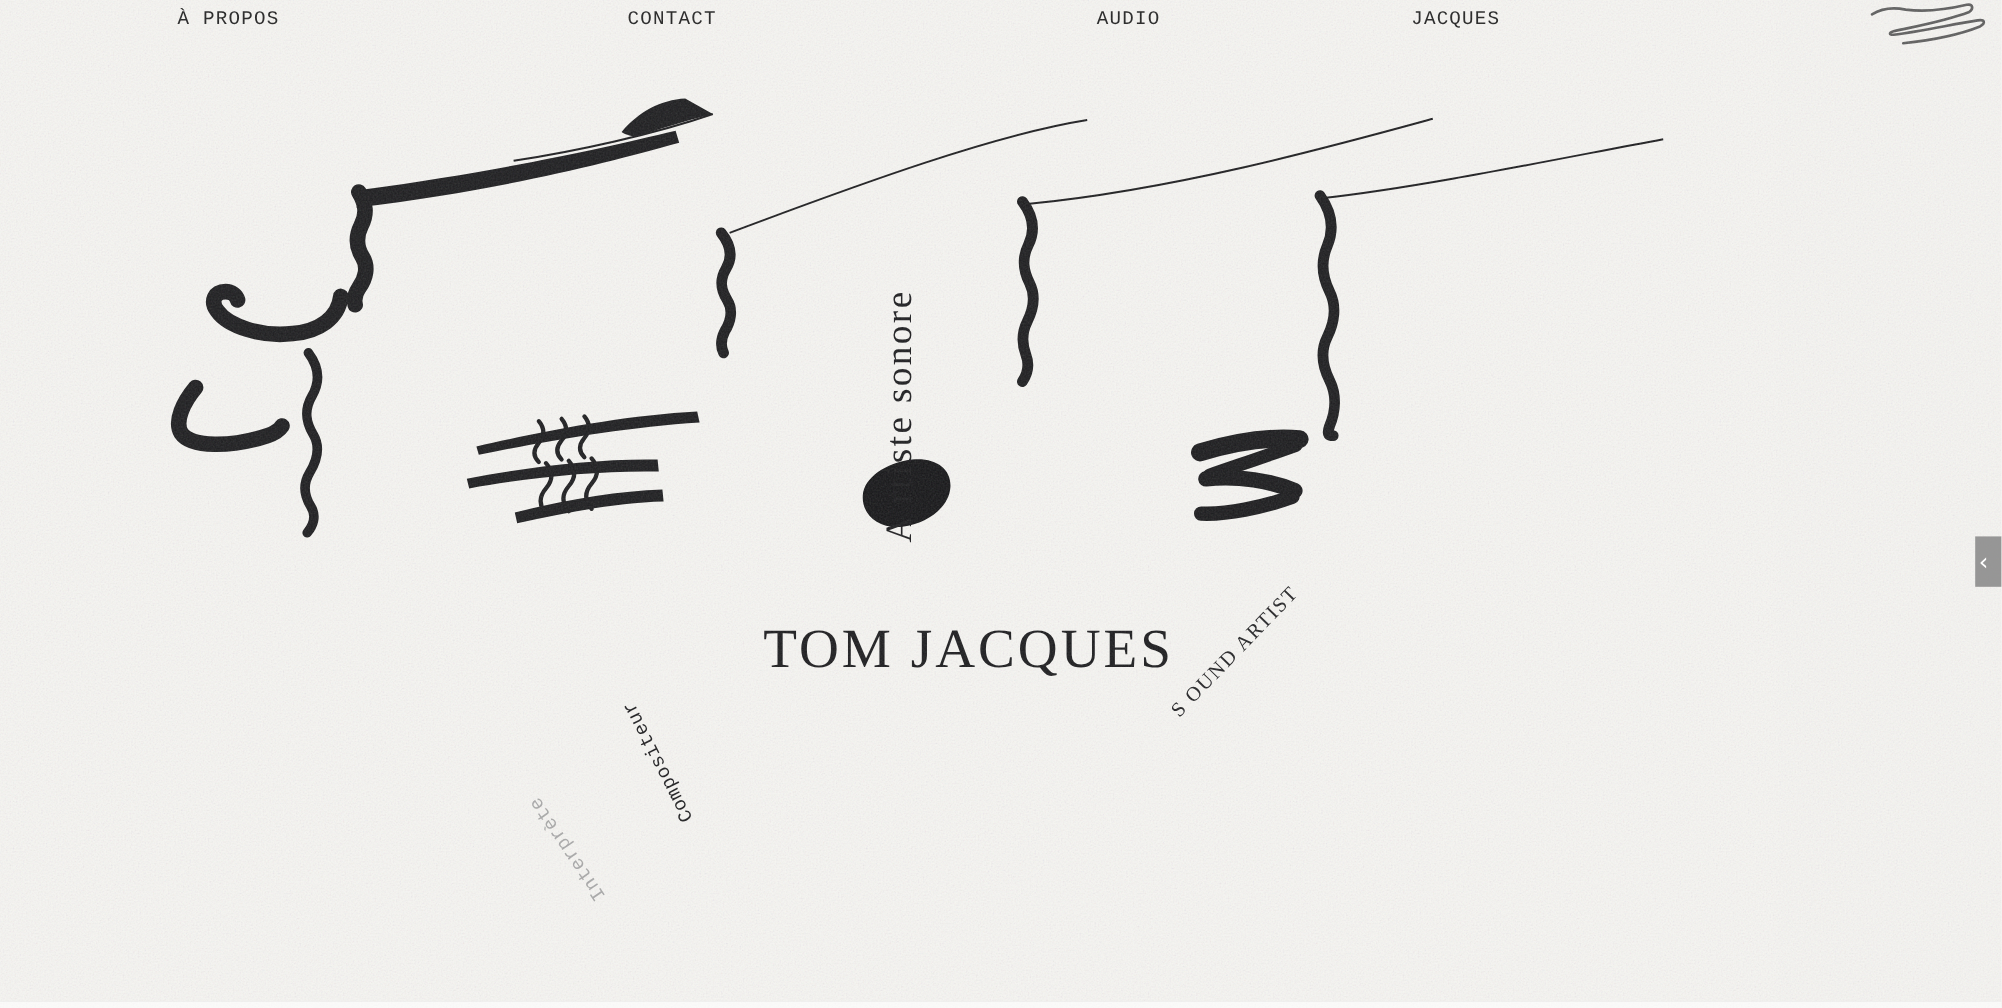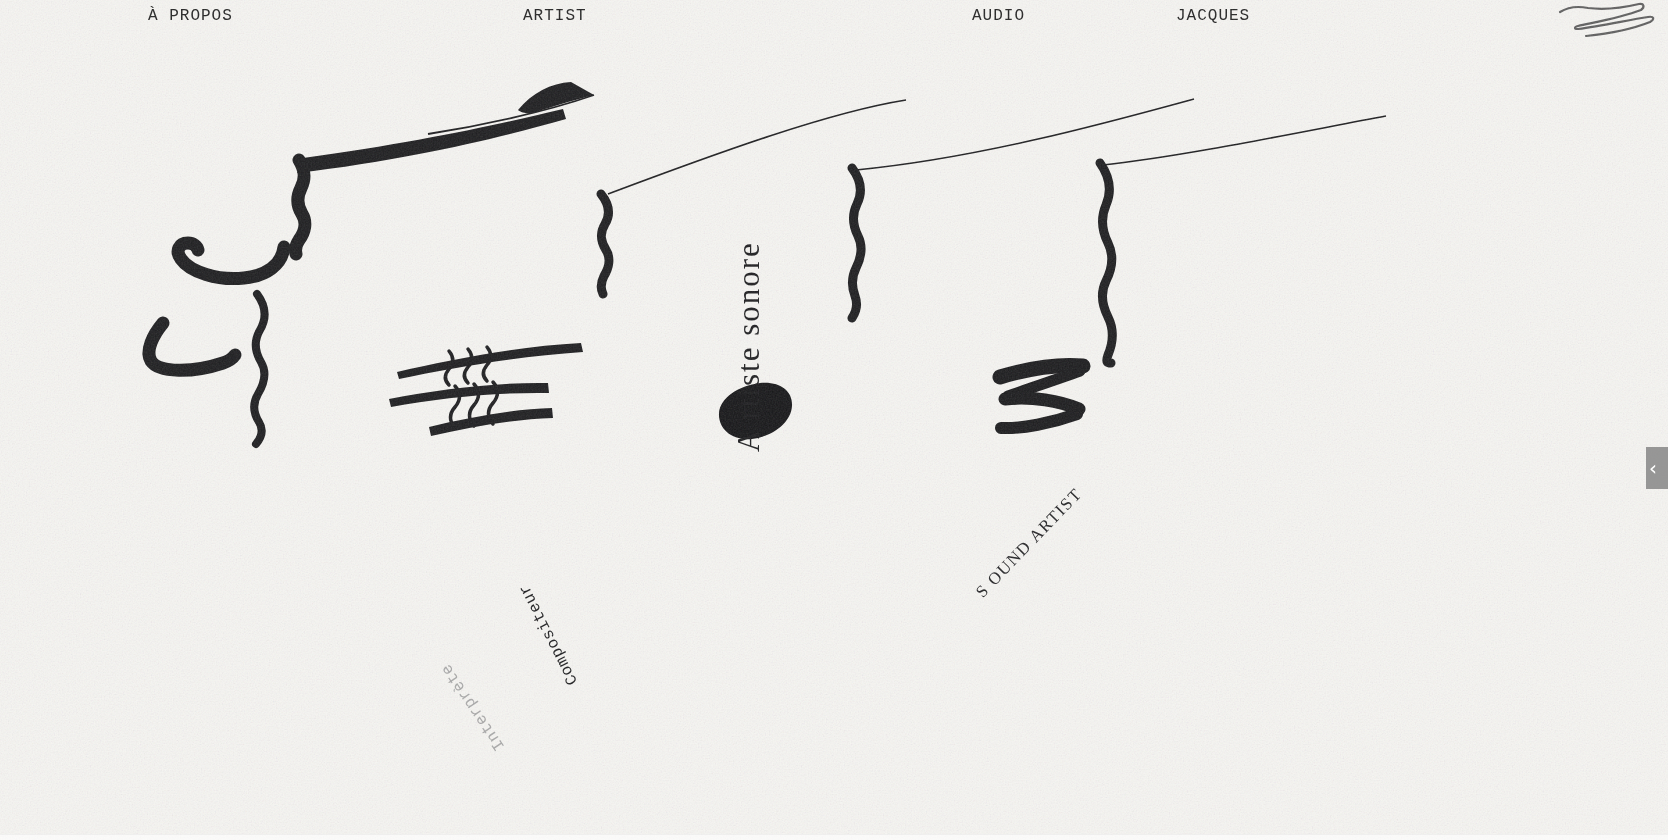--- a/index.html
+++ b/index.html
@@ -13,21 +13,21 @@
   
   .nav-link{
     position:absolute;top:7px;
     font-family:"Liberation Mono",monospace;
     font-size:16px;letter-spacing:1px;
     color:#232323;cursor:pointer;text-decoration:none;
     white-space:nowrap;z-index:6;
   }
   #nav-apropos{left:148px}
   #nav-projets{left:523px}
-  #nav-audio{left:972px}
+  #nav-audio{left:914px}
   #nav-contact{left:1176px}
 
   
   .logo{
     position:absolute;left:1546px;top:0;width:122px;height:46px;
     cursor:pointer;z-index:6;
   }
   .logo svg{display:block;width:100%;height:100%}
 
   
@@ -88,21 +88,21 @@
     border-top:1px solid rgba(0,0,0,.04);
     z-index:12;
   }
 </style>
 </head>
 <body>
 
 <div class="stage">
 
   <a class="nav-link" id="nav-apropos">À PROPOS</a>
-  <a class="nav-link" id="nav-projets">ARTIST</a>
+  <a class="nav-link" id="nav-projets">CONTACT</a>
   <a class="nav-link" id="nav-audio">AUDIO</a>
   <a class="nav-link" id="nav-contact">JACQUES</a>
 
   <div class="logo">
     <svg viewBox="0 0 122 46" fill="none">
       <path d="M14,12 C22,7 32,6 42,8 C58,10 76,8 93,4 C98,3 99,7 95,10 C74,18 50,22 32,26 C28,27 28,29 32,29 C56,26 82,20 102,17 C108,16 109,19 104,22 C84,30 59,34 40,36" stroke="#5f5f5f" stroke-width="2.2" stroke-linecap="round"></path>
     </svg>
   </div>
 
   <svg class="ink-layer" viewBox="0 0 1668 840">
@@ -155,20 +155,21 @@
 
     <g fill="none" stroke="#1b1b1d" stroke-linecap="round">
       <path d="M1000,377 C1030,368 1060,364 1083,366" stroke-width="15"></path>
       <path d="M1080,371 C1055,380 1028,389 1008,396" stroke-width="11"></path>
       <path d="M1005,399 C1032,396 1060,401 1079,409" stroke-width="13"></path>
       <path d="M1077,414 C1052,423 1022,429 1001,428" stroke-width="12"></path>
     </g>
   </svg>
 
   <div class="rot" id="artiste-sonore">A rtiste sonore</div>
+  <h1 class="hero-title" style="margin:0;font-weight:400">TOM JACQUES</h1>
   <div class="rot" id="sound-artist">S OUND ARTIST</div>
   <div class="rot" id="compositeur">Compositeur</div>
   <div class="rot" id="interprete">Interprète</div>
 
   <div class="carousel-prev">
     <span>‹</span>
   </div>
 
   <svg class="grain">
     <filter id="grainf">

